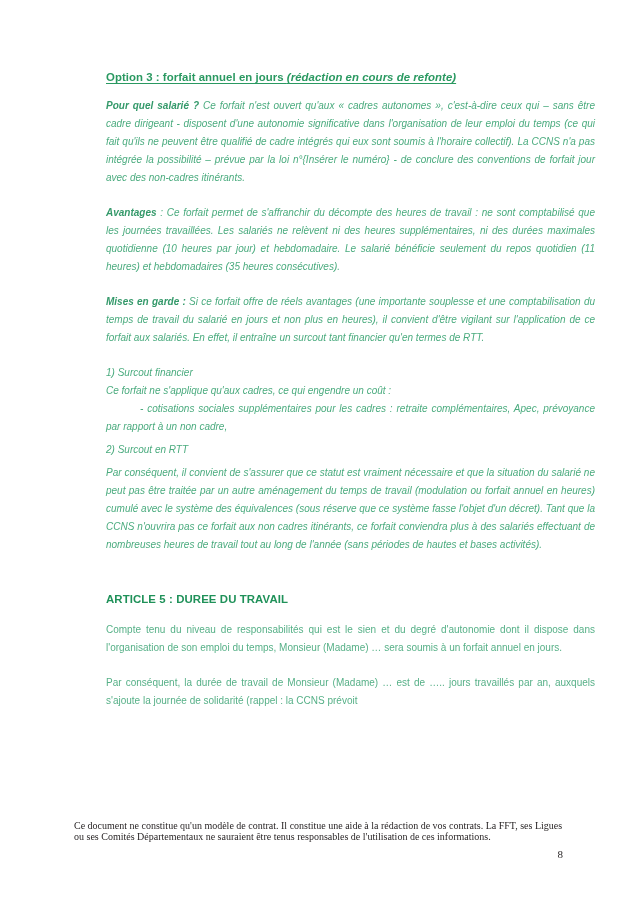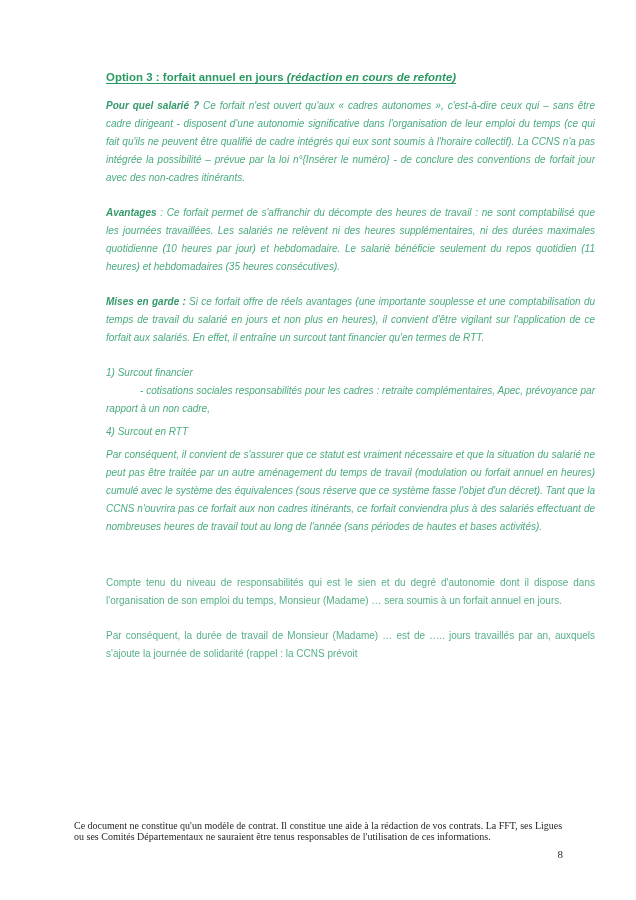--- a/index.html
+++ b/index.html
@@ -121,32 +121,34 @@
 
     <p class="body"><span class="lead">Avantages</span><span> : Ce forfait permet de s'affranchir du décompte des heures de travail : ne sont comptabilisé que les journées travaillées. Les salariés ne relèvent ni des heures supplémentaires, ni des durées maximales quotidienne (10 heures par jour) et hebdomadaire. Le salarié bénéficie seulement du repos quotidien (11 heures) et hebdomadaires (35 heures consécutives).</span></p>
 
     <div class="gap-sm"></div>
 
     <p class="body"><span class="lead">Mises en garde :</span><span> Si ce forfait offre de réels avantages (une importante souplesse et une comptabilisation du temps de travail du salarié en jours et non plus en heures), il convient d'être vigilant sur l'application de ce forfait aux salariés. En effet, il entraîne un surcout tant financier qu'en termes de RTT.</span></p>
 
     <div class="gap-sm"></div>
 
     <p class="body tight">1) Surcout financier</p>
-    <p class="body tight bullet">-    cotisations sociales responsabilités pour les cadres : retraite complémentaires, Apec, prévoyance par rapport à un non cadre,</p>
+    <p class="body tight">Ce forfait ne s'applique qu'aux cadres, ce qui engendre un coût :</p>
+    <p class="body tight bullet">-    cotisations sociales supplémentaires pour les cadres : retraite complémentaires, Apec, prévoyance par rapport à un non cadre,</p>
 
     <div class="gap-sm"></div>
 
-    <p class="body tight">4) Surcout en RTT</p>
+    <p class="body tight">2) Surcout en RTT</p>
 
     <div class="gap-sm"></div>
 
     <p class="body">Par conséquent, il convient de s'assurer que ce statut est vraiment nécessaire et que la situation du salarié ne peut pas être traitée par un autre aménagement du temps de travail (modulation ou forfait annuel en heures) cumulé avec le système des équivalences (sous réserve que ce système fasse l'objet d'un décret). Tant que la CCNS n'ouvrira pas ce forfait aux non cadres itinérants, ce forfait conviendra plus à des salariés effectuant de nombreuses heures de travail tout au long de l'année (sans périodes de hautes et bases activités).</p>
 
     <div class="gap-lg"></div>
 
+    <div class="article-heading">ARTICLE 5 : DUREE DU TRAVAIL</div>
 
     <p class="body upright">Compte tenu du niveau de responsabilités qui est le sien et du degré d'autonomie dont il dispose dans l'organisation de son emploi du temps, Monsieur (Madame) … sera soumis à un forfait annuel en jours.</p>
 
     <div class="gap-sm"></div>
 
     <p class="body upright tight"><span>Par conséquent, la durée de travail de Monsieur (Madame) … est de ….. jours travaillés par an, auxquels s'ajoute la journée de solidarité (</span><span class="it">rappel : la CCNS prévoit</span></p>
 
   </div>
 
   <div class="footer-note">Ce document ne constitue qu'un modèle de contrat. Il constitue une aide à la rédaction de vos contrats. La FFT, ses Ligues ou ses Comités Départementaux ne sauraient être tenus responsables de l'utilisation de ces informations.</div>

